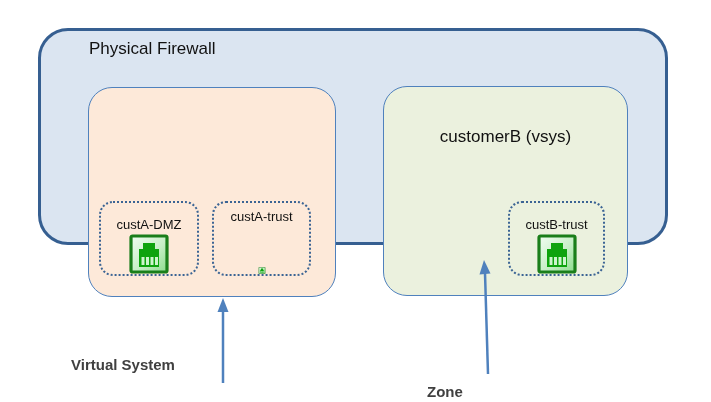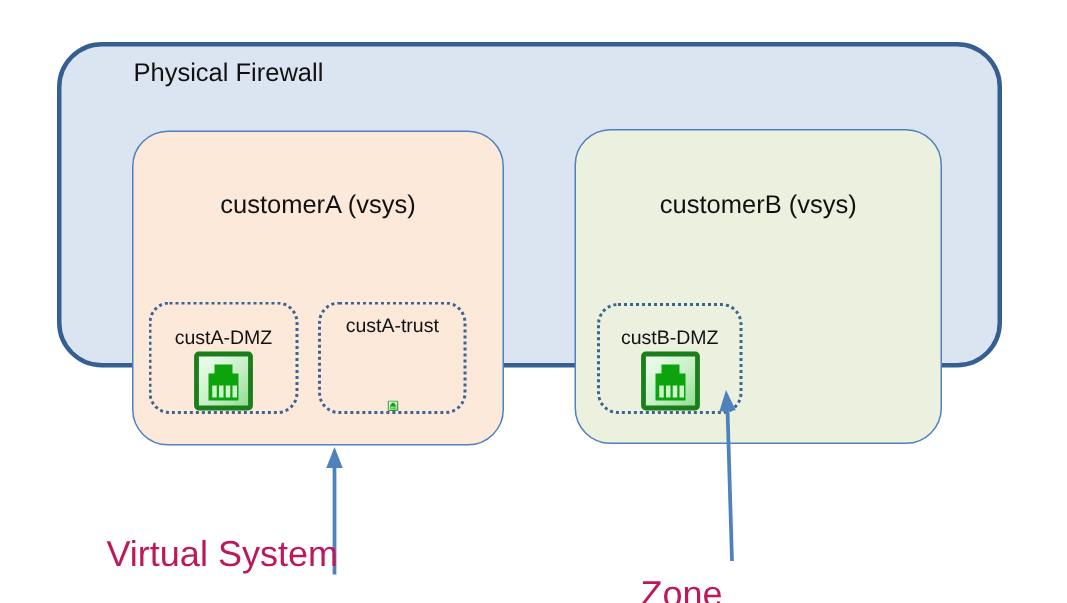--- a/index.html
+++ b/index.html
@@ -87,23 +87,24 @@
   }
   .port-icon {
     display: block;
     margin-top: 2px;
     width: 40px;
     height: 40px;
   }
   
   .annotation-label {
     position: absolute;
-    font-size: 24px;
-    color: #be185d;
+    font-size: 15px;
+    color: #404040;
     white-space: nowrap;
+    font-weight: bold;
   }
   .label-virtual-system { left: 71px;  top: 356px; }
   .label-zone           { left: 427px; top: 355px; margin-top: 28px; }
   
   .arrows-overlay {
     position: absolute;
     left: 0;
     top: 0;
     width: 711px;
     height: 402px;
@@ -128,21 +129,20 @@
   </defs>
 </svg>
 
 <div id="canvas">
 
   <div class="firewall-box">
     <div class="firewall-label">Physical Firewall</div>
   </div>
 
   <div class="vsys-box vsys-a">
-    <div class="vsys-label">customerA (vsys)</div>
 
     <div class="zone-box zone-a1">
       <div class="zone-label">custA-DMZ</div>
       <svg class="port-icon" viewBox="0 0 40 40">
         <rect x="2" y="2" width="36" height="36" rx="1.5" fill="url(#portGrad)" stroke="#1a7e1a" stroke-width="3.2"></rect>
         <path d="M10,15 L14,15 L14,9 L26,9 L26,15 L30,15 L30,33 L10,33 Z" fill="#0da30d"></path>
         <rect x="12.5" y="23" width="3" height="8" fill="#ccf5cc"></rect>
         <rect x="17" y="23" width="3" height="8" fill="#ccf5cc"></rect>
         <rect x="21.5" y="23" width="3" height="8" fill="#ccf5cc"></rect>
         <rect x="26" y="23" width="3" height="8" fill="#ccf5cc"></rect>
@@ -158,32 +158,32 @@
         <rect x="17" y="23" width="3" height="8" fill="#ccf5cc"></rect>
         <rect x="21.5" y="23" width="3" height="8" fill="#ccf5cc"></rect>
         <rect x="26" y="23" width="3" height="8" fill="#ccf5cc"></rect>
       </svg>
     </div>
   </div>
 
   <div class="vsys-box vsys-b">
     <div class="vsys-label">customerB (vsys)</div>
 
-    <div class="zone-box zone-b1">
-      <div class="zone-label">custB-DMZ</div>
+
+    <div class="zone-box zone-b2">
+      <div class="zone-label">custB-trust</div>
       <svg class="port-icon" viewBox="0 0 40 40">
         <rect x="2" y="2" width="36" height="36" rx="1.5" fill="url(#portGrad)" stroke="#1a7e1a" stroke-width="3.2"></rect>
         <path d="M10,15 L14,15 L14,9 L26,9 L26,15 L30,15 L30,33 L10,33 Z" fill="#0da30d"></path>
         <rect x="12.5" y="23" width="3" height="8" fill="#ccf5cc"></rect>
         <rect x="17" y="23" width="3" height="8" fill="#ccf5cc"></rect>
         <rect x="21.5" y="23" width="3" height="8" fill="#ccf5cc"></rect>
         <rect x="26" y="23" width="3" height="8" fill="#ccf5cc"></rect>
       </svg>
     </div>
-
   </div>
 
   <svg class="arrows-overlay" viewBox="0 0 711 402">
     <g>
       <line x1="223" y1="383" x2="223" y2="310" stroke="#4f81bd" stroke-width="2.5"></line>
       <polygon points="223,298 217.5,312 228.5,312" fill="#4f81bd"></polygon>
     </g>
     <g>
       <line x1="488" y1="374" x2="485" y2="273" stroke="#4f81bd" stroke-width="2.5"></line>
       <polygon points="484,260 479.5,274.5 490.5,273.5" fill="#4f81bd"></polygon>

